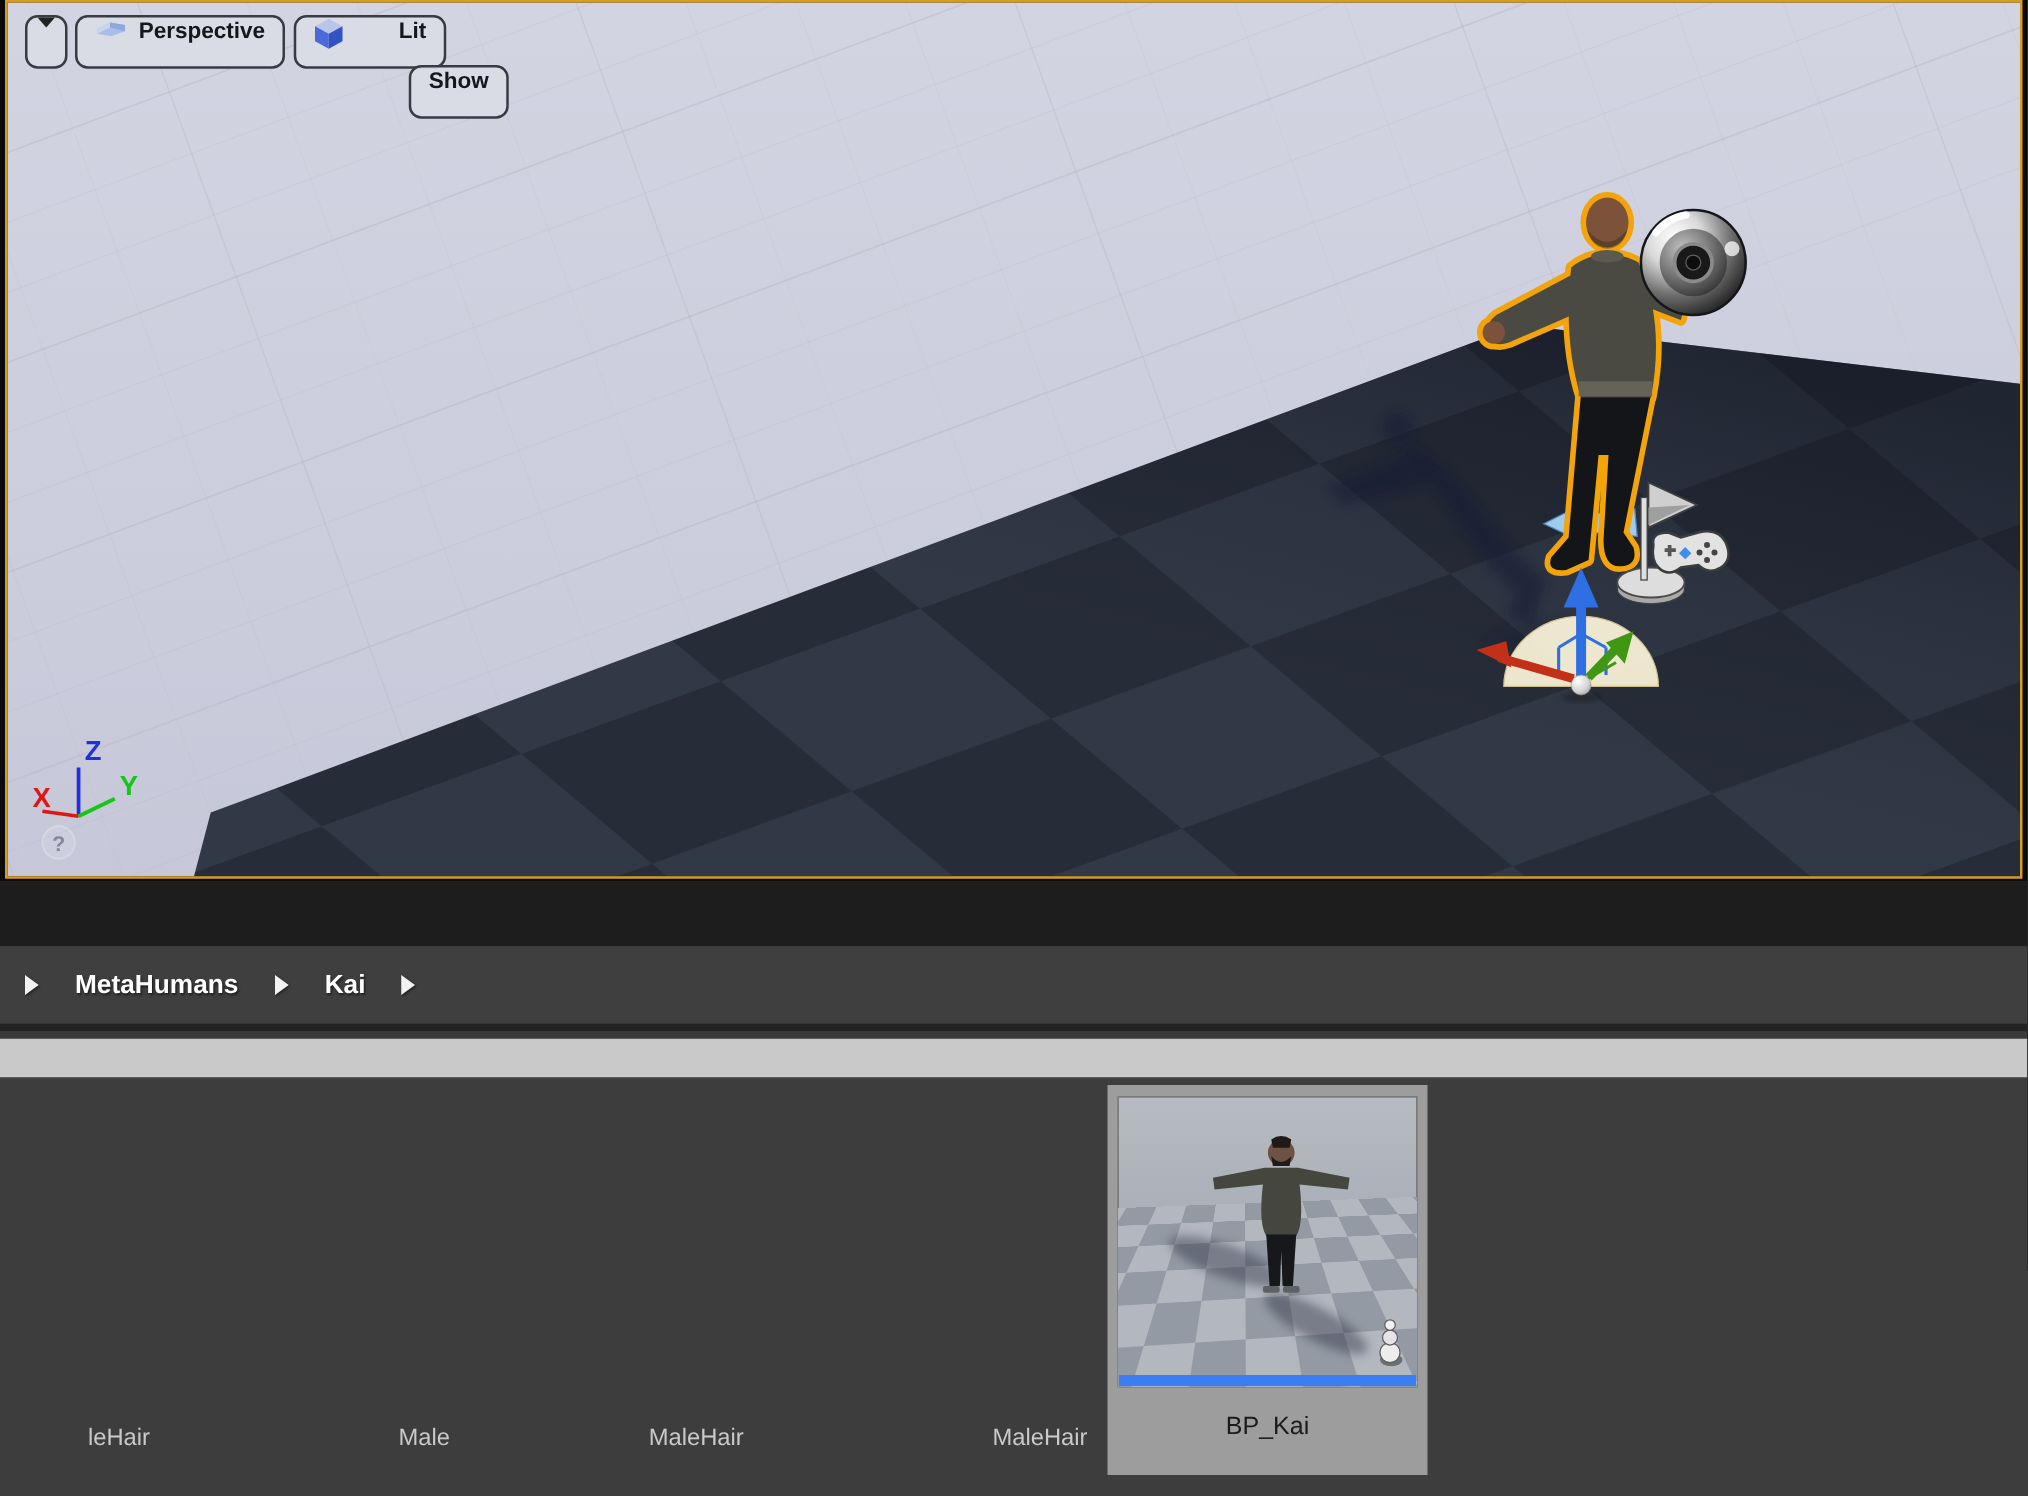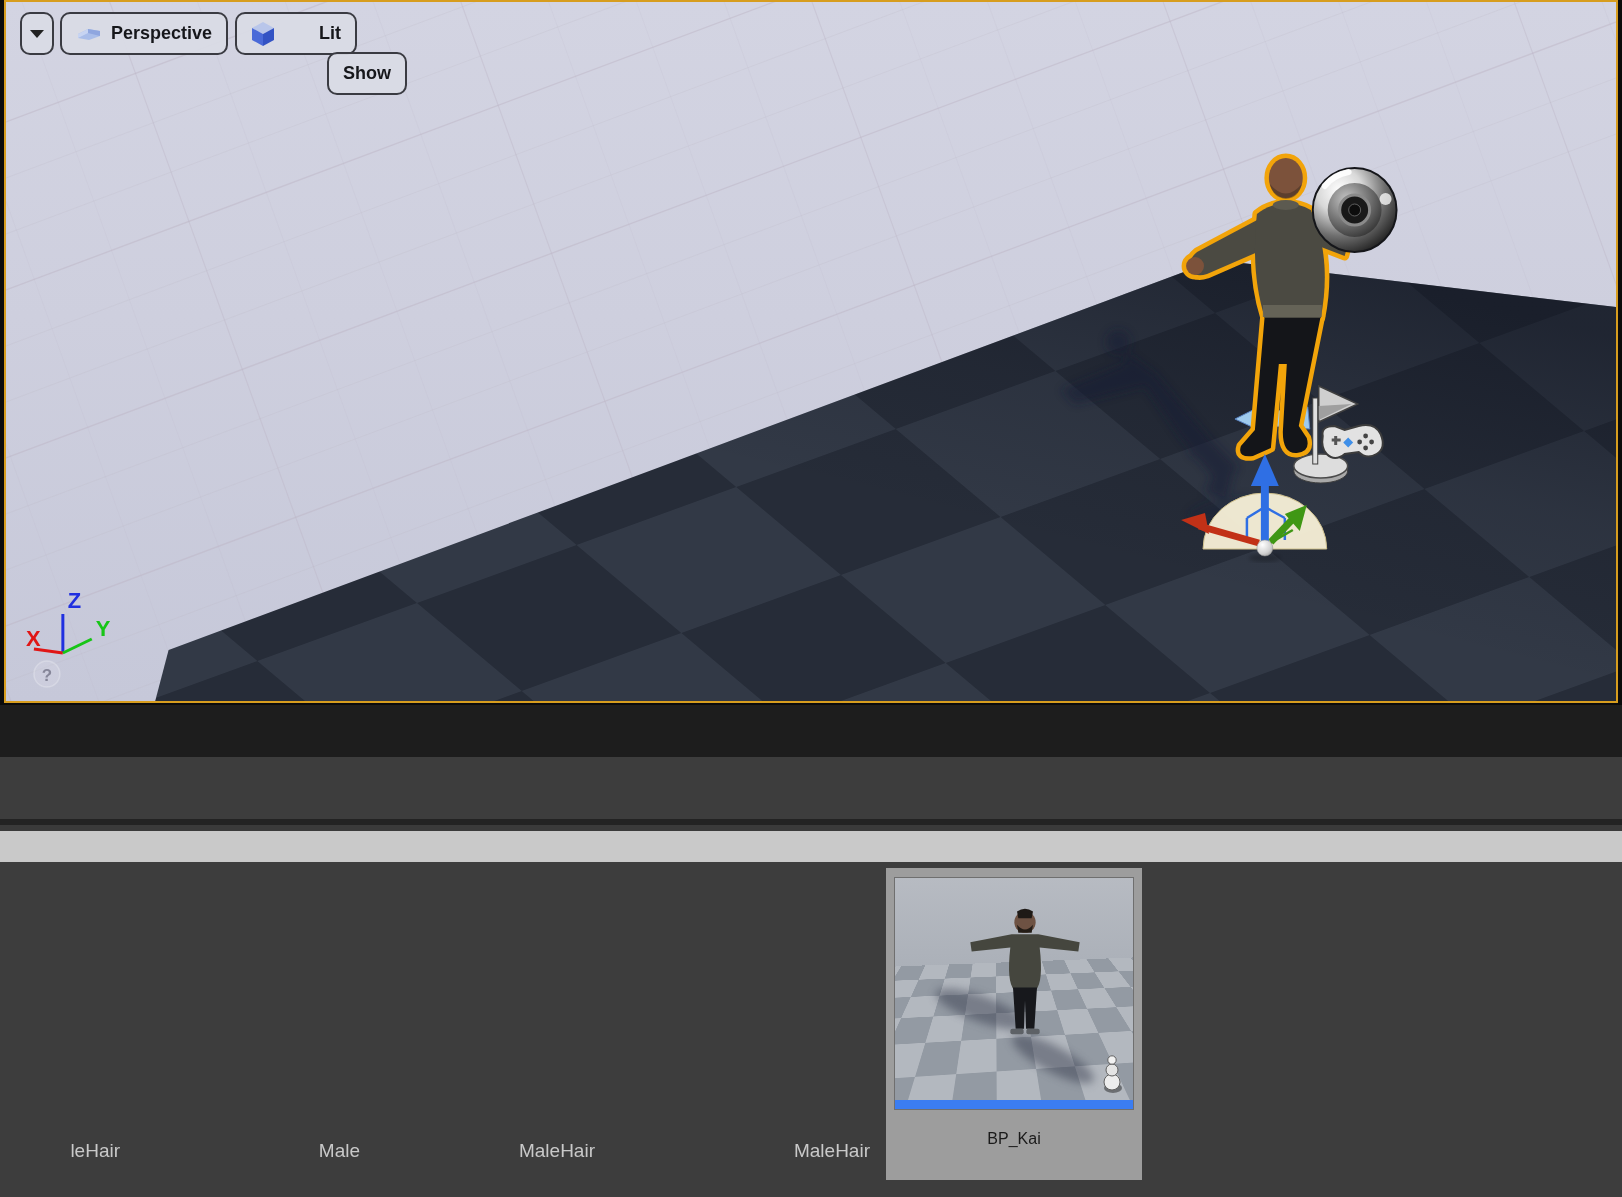--- a/index.html
+++ b/index.html
@@ -8,21 +8,21 @@
 
   
   .vp-outer{position:absolute;left:0;top:0;width:1622px;height:705px;background:#0b0b0b;}
   .viewport{position:absolute;left:4px;top:0;width:1614px;height:703px;box-sizing:border-box;
             border:2px solid #d79d1e;background:linear-gradient(180deg,#d3d4e2 0%,#cecfde 45%,#c6c8d9 100%);
             overflow:hidden;}
   .scene{position:absolute;inset:0;}
   .scene svg{display:block;width:100%;height:100%;}
 
   .vp-btn{position:absolute;top:10px;height:43px;background:rgba(217,219,229,0.93);
-          border:2px solid #3a3b42;border-radius:10px;display:flex;align-items:center;gap:9px;
+          border:2px solid #3a3b42;border-radius:10px;display:flex;align-items:flex-start;gap:9px;
           padding:0 14px;font-weight:bold;font-size:18px;color:#16171b;box-sizing:border-box;cursor:default;}
   .vp-btn.icon-only{width:34px;justify-content:center;padding:0;}
   .caret{width:0;height:0;border-left:7px solid transparent;border-right:7px solid transparent;
          border-top:8px solid #222;}
   .mini-icon{display:block;}
 
   
   .gap-bar{position:absolute;left:0;top:705px;width:1622px;height:52px;background:#1d1d1d;}
   .crumb-bar{position:absolute;left:0;top:757px;width:1622px;height:62px;background:#3f3f3f;
              display:flex;align-items:center;padding-left:20px;gap:29px;box-sizing:border-box;}
@@ -46,21 +46,21 @@
   .thumb-floor{position:absolute;left:-35%;top:84px;width:170%;height:320px;
         background-image:repeating-conic-gradient(#b3b8bf 0% 25%,#939aa3 25% 50%);
         background-size:46px 46px;
         transform:perspective(230px) rotateX(57deg) rotate(-4deg);transform-origin:50% 0;}
   .thumb-shadow{position:absolute;background:rgba(38,44,62,.42);filter:blur(4px);border-radius:50%;}
   .ts1{left:38px;top:118px;width:96px;height:26px;transform:rotate(20deg);}
   .ts2{left:112px;top:168px;width:92px;height:26px;transform:rotate(28deg);}
   .thumb-char{position:absolute;left:70px;top:26px;}
   .snowman{position:absolute;right:8px;bottom:16px;}
   .blue-bar{position:absolute;left:0;right:0;bottom:0;height:9px;}
-  .tile-label{position:absolute;left:0;right:0;top:262px;text-align:center;color:#1b1b1b;font-size:16px;}
+  .tile-label{position:absolute;left:0;right:0;top:262px;text-align:center;color:#1b1b1b;font-size:20px;}
 </style>
 </head>
 <body>
 
 <div class="app">
 
   <div class="vp-outer">
   <div class="viewport">
     <div class="scene">
       <svg viewBox="0 0 1614 699" preserveAspectRatio="none">
@@ -218,20 +218,27 @@
       <span>Lit</span>
     </div>
     <div class="vp-btn" style="left:321px;margin-top:40px;">
       <span>Show</span>
     </div>
   </div>
   </div>
 
   <div class="gap-bar"></div>
 
+  <div class="crumb-bar">
+    <span class="tri"></span>
+    <span class="crumb-txt">MetaHumans</span>
+    <span class="tri"></span>
+    <span class="crumb-txt">Kai</span>
+    <span class="tri"></span>
+  </div>
 
   <div class="sep-line"></div>
   <div class="sep-fill"></div>
   <div class="scroll-strip"></div>
 
   <div class="content">
 
     
     
     

